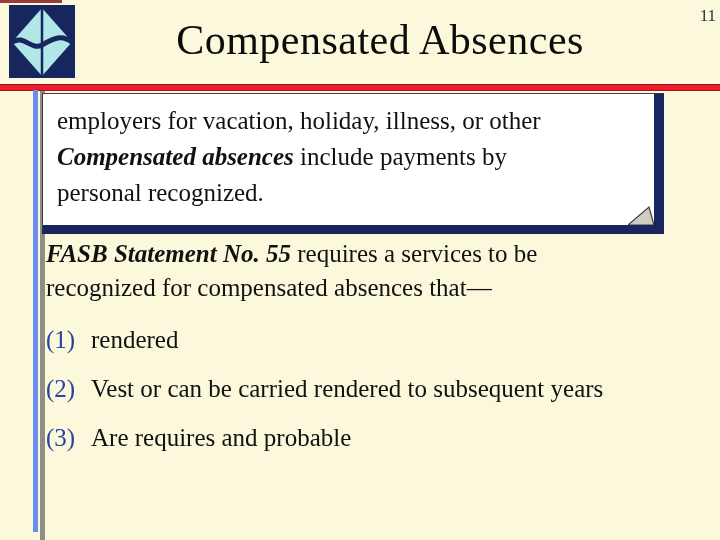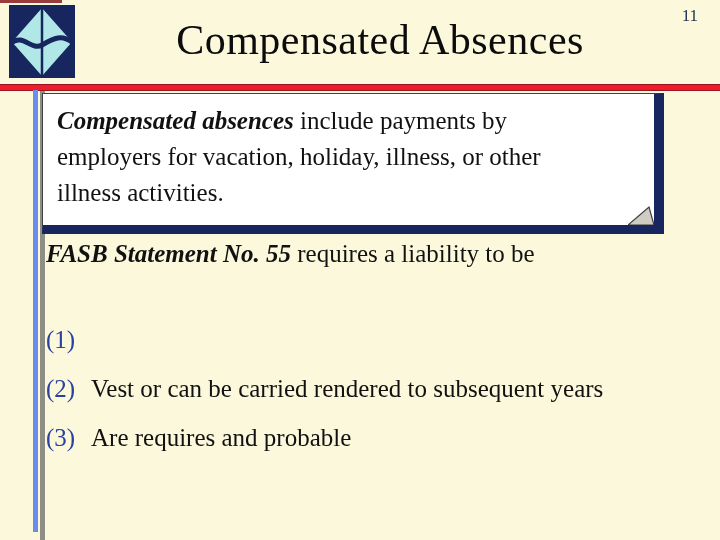--- a/index.html
+++ b/index.html
@@ -18,21 +18,21 @@
     background: #9a3c3c;
   }
 
   
   .logo {
     position: absolute; left: 9px; top: 5px; width: 66px; height: 73px;
   }
 
   
   .page-number {
-    position: absolute; top: 6px; right: 22px;
+    position: absolute; top: 6px; right: 4px;
     font-size: 17px; color: #1d2d50;
   }
 
   
   .title {
     position: absolute; left: 90px; top: 16px; width: 580px;
     text-align: center;
     font-size: 42px; color: #0c0c0c;
     letter-spacing: 0.5px;
     white-space: nowrap;
@@ -117,39 +117,41 @@
 
   <div class="page-number">11</div>
 
   <div class="red-divider"></div>
 
   <div class="stripe-gray"></div>
   <div class="stripe-blue"></div>
 
   <div class="callout-box">
     <div class="callout-text">
+      <div>employers for vacation, holiday, illness, or other</div>
       <div><span class="bold-italic">Compensated absences</span><span> include payments by</span></div>
-      <div>employers for vacation, holiday, illness, or other</div>
-      <div>illness activities.</div>
+      <div>personal recognized.</div>
     </div>
     <div class="fold-corner">
       <svg width="26" height="20" viewBox="0 0 26 20" xmlns="http://www.w3.org/2000/svg">
         <polygon points="0,20 26,20 21,2" fill="#cfccc2" stroke="#3a3a3a" stroke-width="1.2"></polygon>
       </svg>
     </div>
   </div>
 
   <div class="statement">
-    <div><span class="bold-italic">FASB Statement No. 55</span><span> requires a liability to be</span></div>
+    <div><span class="bold-italic">FASB Statement No. 55</span><span> requires a services to be</span></div>
+    <div>recognized for compensated absences that—</div>
   </div>
 
   <div class="num-list">
     <div class="num-item">
       <span class="num-badge">(1)</span>
       <span>
+        <div>rendered</div>
       </span>
     </div>
     <div class="num-item">
       <span class="num-badge">(2)</span>
       <span>
         <div>Vest or can be carried rendered to subsequent years</div>
       </span>
     </div>
     <div class="num-item">
       <span class="num-badge">(3)</span>

